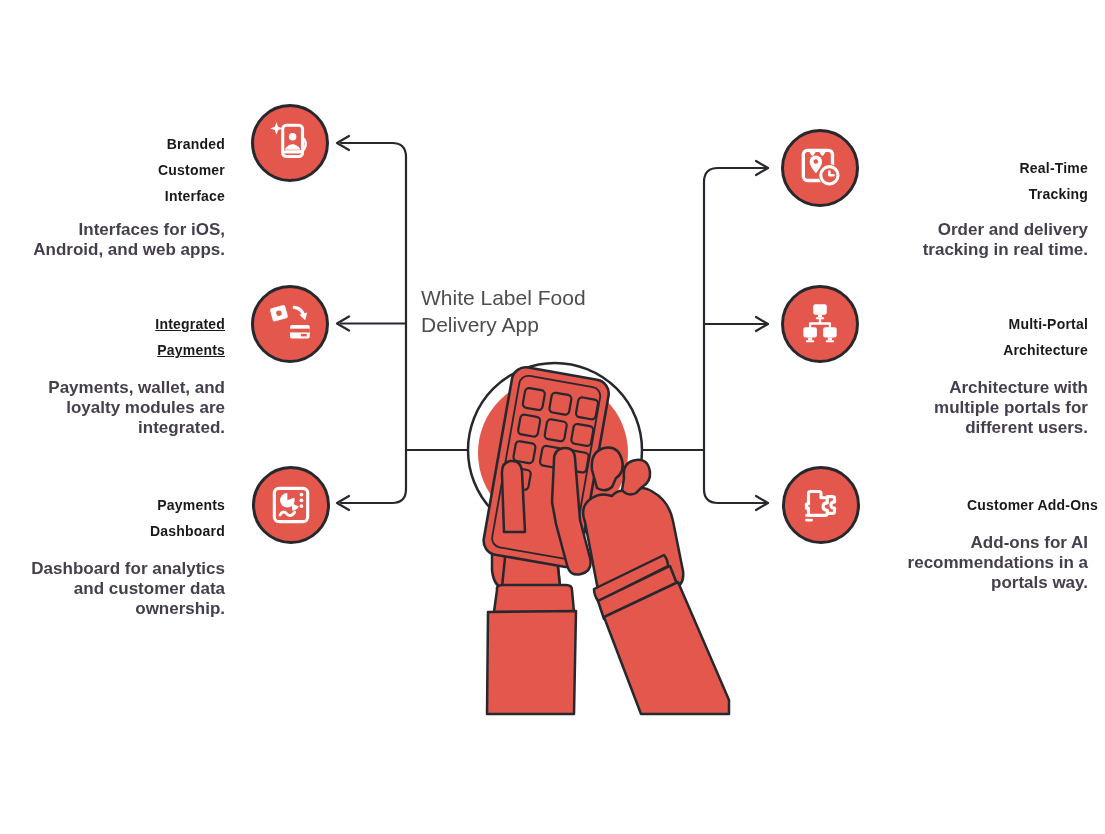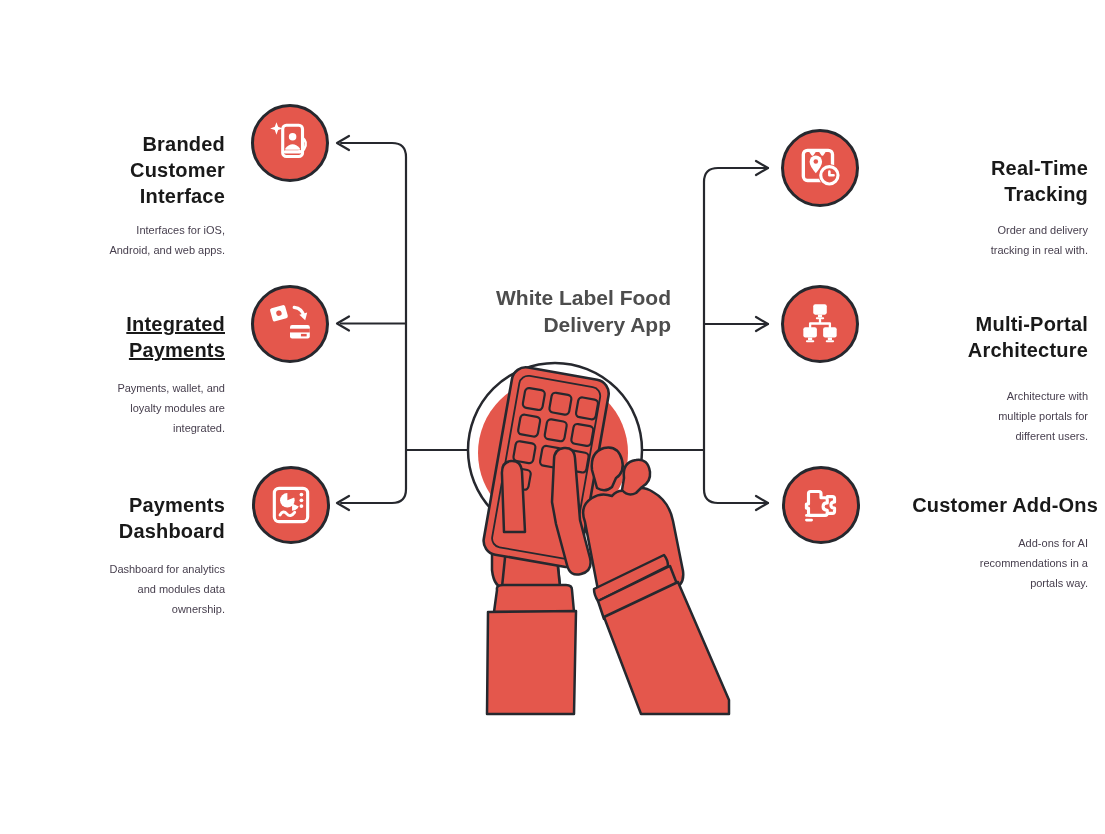--- a/index.html
+++ b/index.html
@@ -3,31 +3,31 @@
 <meta charset="utf-8">
 <style>
   html,body{margin:0;padding:0;}
   body{
     width:1105px;height:834px;position:relative;overflow:hidden;
     background:var(--background,#fff);
     font-family:"Liberation Sans","DejaVu Sans",sans-serif;
   }
   .abs{position:absolute;}
   .feature-title{
-    font-size:20px;font-weight:700;line-height:26px;color:var(--heading,#191919);
+    font-size:14px;font-weight:700;line-height:26px;color:var(--heading,#191919);
     white-space:pre-line;letter-spacing:.2px;
   }
   .feature-desc{
-    font-size:11px;line-height:20px;color:var(--body,#463e4d);white-space:pre-line;
+    font-size:17px;line-height:20px;color:var(--body,#463e4d);white-space:pre-line;font-weight:bold;
   }
   .col-left{text-align:right;}
   .col-right{text-align:right;}
   .center-title{
     font-size:21px;line-height:27px;color:var(--title,#4d4d4d);
-    text-align:right;white-space:pre-line;font-weight:bold;
+    text-align:left;white-space:pre-line;
   }
   .icon-circle{
     width:78px;height:78px;border-radius:50%;
     background:var(--accent,#e4574c);
     border:3px solid var(--ink,#26282e);
     box-sizing:border-box;
     display:flex;align-items:center;justify-content:center;
   }
   .icon-circle svg{width:50px;height:50px;}
   
@@ -195,30 +195,30 @@
 
 <div class="abs col-left feature-title" style="left:30px;top:311px;width:195px;text-decoration:underline;">Integrated
 Payments</div>
 <div class="abs col-left feature-desc" style="left:30px;top:378px;width:195px;">Payments, wallet, and
 loyalty modules are
 integrated.</div>
 
 <div class="abs col-left feature-title" style="left:30px;top:492px;width:195px;">Payments
 Dashboard</div>
 <div class="abs col-left feature-desc" style="left:30px;top:559px;width:195px;">Dashboard for analytics
-and modules data
+and customer data
 ownership.</div>
 
 <div class="abs col-right feature-title" style="left:888px;top:155px;width:200px;">Real-Time
 Tracking</div>
 <div class="abs col-right feature-desc" style="left:888px;top:220px;width:200px;">Order and delivery
-tracking in real with.</div>
+tracking in real time.</div>
 
 <div class="abs col-right feature-title" style="left:888px;top:311px;width:200px;">Multi-Portal
 Architecture</div>
-<div class="abs col-right feature-desc" style="left:888px;top:378px;width:200px;margin-top:8px;">Architecture with
+<div class="abs col-right feature-desc" style="left:888px;top:378px;width:200px;">Architecture with
 multiple portals for
 different users.</div>
 
 <div class="abs col-right feature-title" style="left:888px;top:492px;width:210px;">Customer Add-Ons</div>
 <div class="abs col-right feature-desc" style="left:888px;top:533px;width:200px;">Add-ons for AI
 recommendations in a
 portals way.</div>
 
 </body></html>

